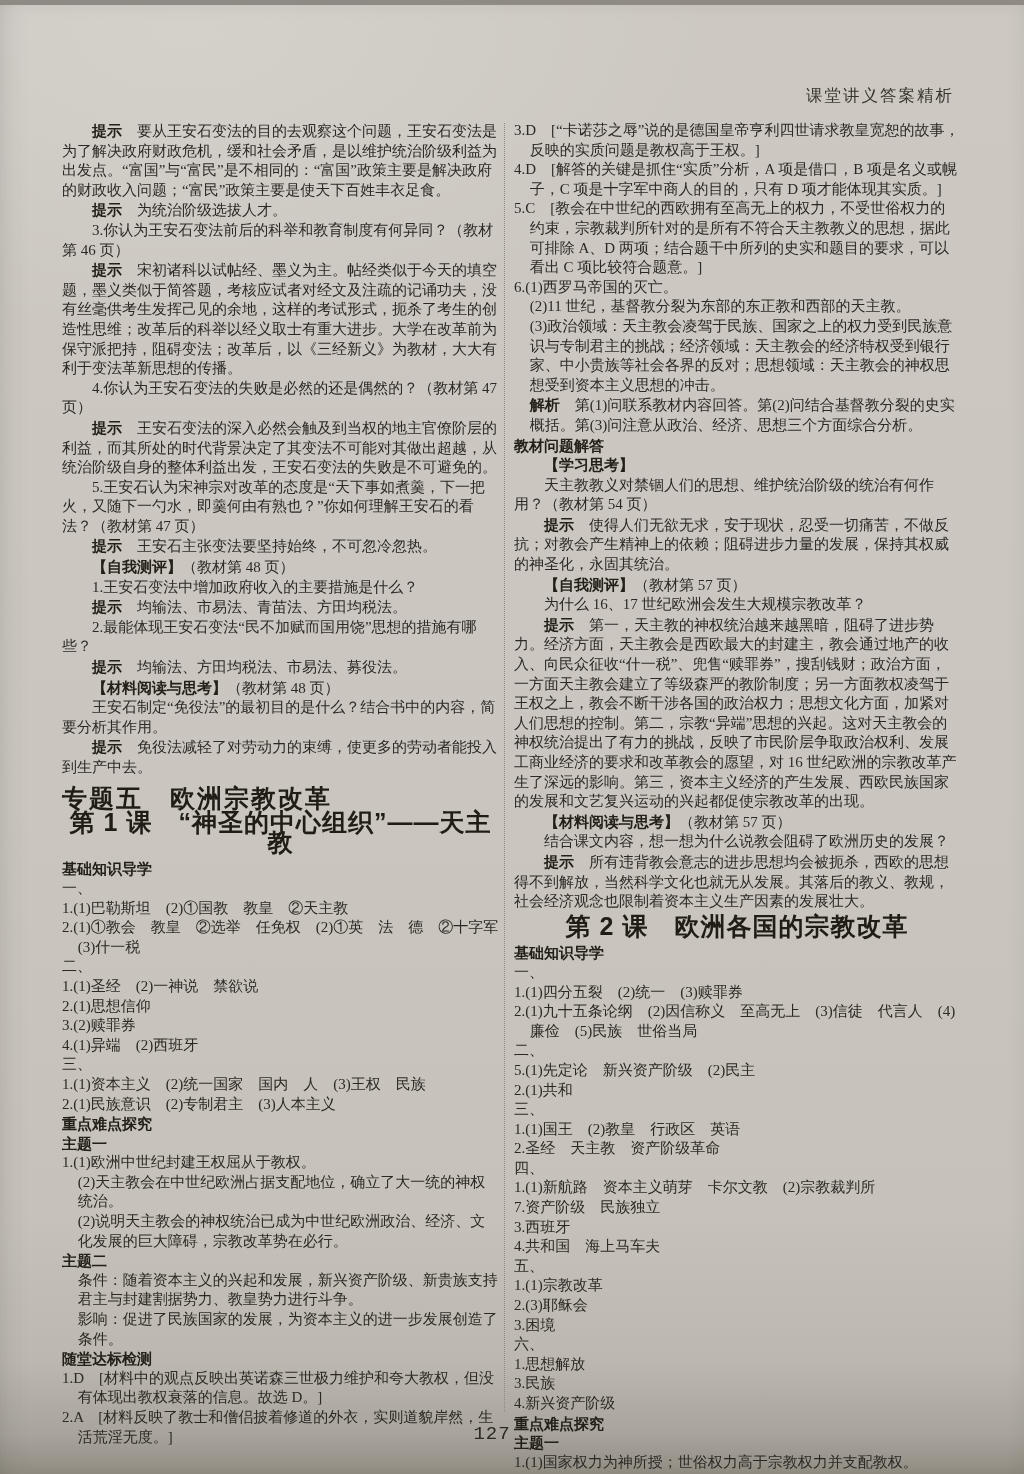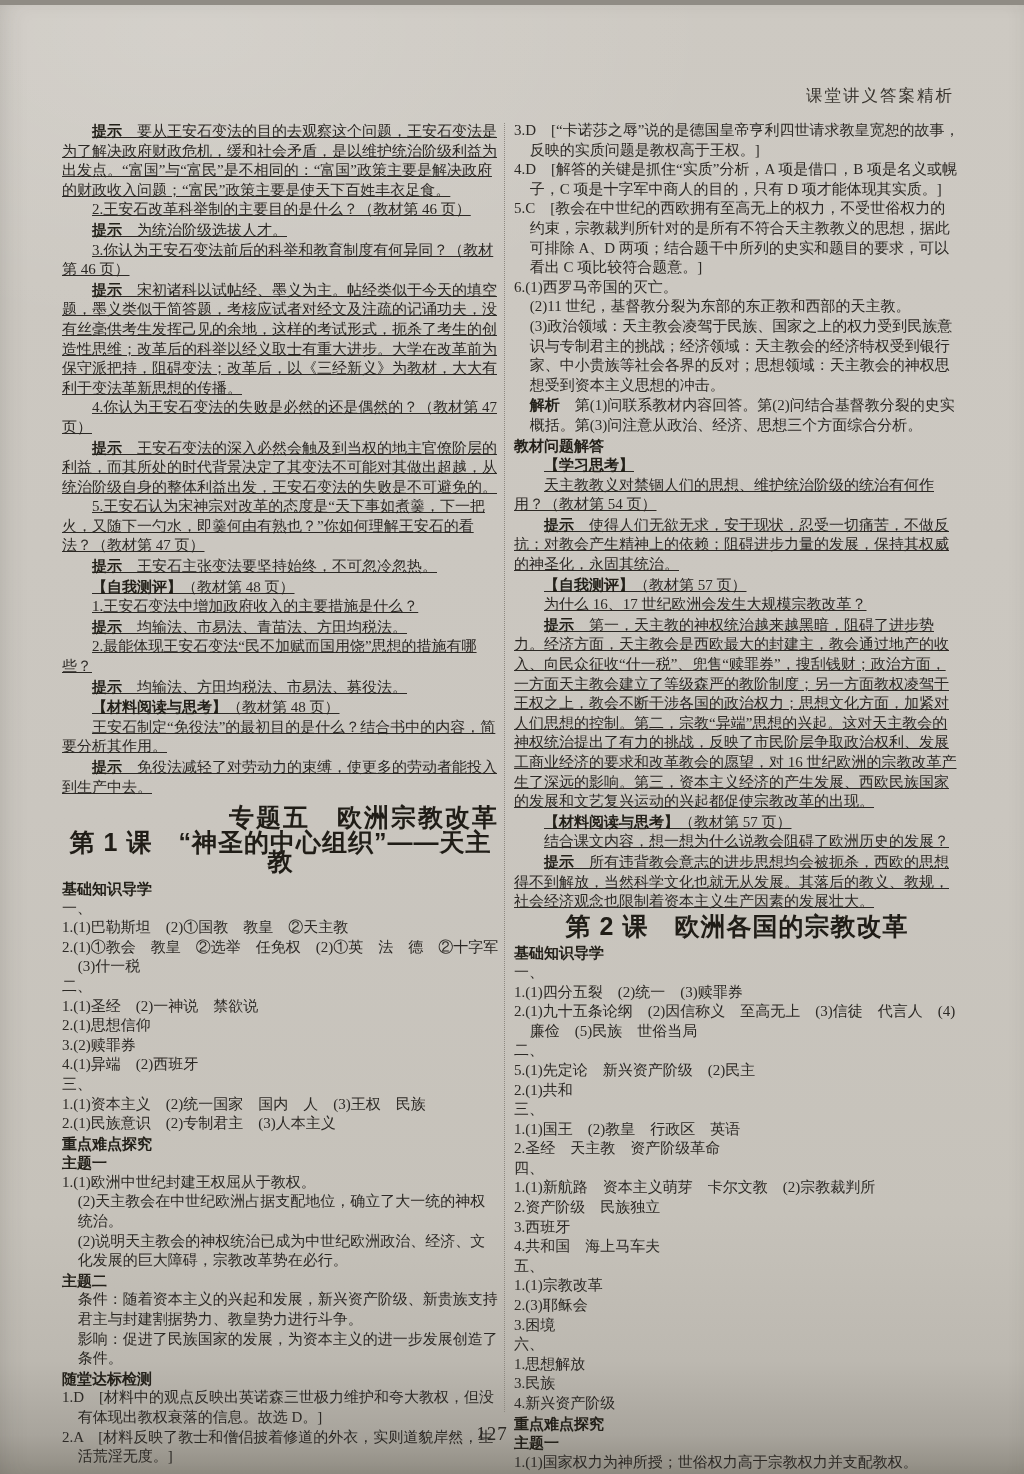--- a/index.html
+++ b/index.html
@@ -30,54 +30,53 @@
   }
   .col{font-size:15px;line-height:19.6px;}
   .col.left{width:437px;flex:0 0 437px;}
   .col.right{flex:1;min-width:0;}
   .divider{
     flex:0 0 1px;width:1px;
     border-left:1px dotted #8d8880;
     margin:2px 8px 60px 5px;
   }
   .blk{margin:0;}
-  .qa{text-indent:2em;text-decoration:underline;}
+  .qa{text-indent:2em;}
   .item{padding-left:1.05em;text-indent:-1.05em;}
   .sub{margin-left:1.05em;}
   .flush{}
   .section{font-family:"Liberation Sans","DejaVu Sans",sans-serif;font-weight:bold;color:#232019;}
   .lbl{font-family:"Liberation Sans","DejaVu Sans",sans-serif;font-weight:bold;color:#232019;}
   .h1{
     font-family:"Liberation Sans","DejaVu Sans",sans-serif;
-    font-weight:bold;text-align:right;text-indent:0;
+    font-weight:bold;text-align:left;text-indent:0;
     font-size:25px;letter-spacing:2px;color:#201d17;
     margin:11px 0 5px;
   }
   .h2{
     font-family:"Liberation Sans","DejaVu Sans",sans-serif;
     font-weight:bold;text-align:center;text-indent:0;
     font-size:25px;letter-spacing:1px;color:#201d17;
     margin:5px 0 7px;
   }
   .footer{
     position:absolute;left:4px;right:44px;bottom:34px;
     text-align:center;
     font-size:19px;letter-spacing:1px;color:#2c2925;
-    font-family:Liberation Serif, serif;
+    font-family:Liberation Mono, monospace;
   }
 </style>
 </head>
 <body>
 
 <div class="page">
   <div class="header">课堂讲义答案精析</div>
   <div class="cols">
     <div class="col left">
         <p class="blk qa"><span class="lbl">提示</span><span>　要从王安石变法的目的去观察这个问题，王安石变法是为了解决政府财政危机，缓和社会矛盾，是以维护统治阶级利益为出发点。“富国”与“富民”是不相同的：“富国”政策主要是解决政府的财政收入问题；“富民”政策主要是使天下百姓丰衣足食。</span></p>
-        <p class="blk qa"><span>2.王安石改革科举制的主要目的是什么？（教材第 46 页）</span></p>
         <p class="blk qa"><span class="lbl">提示</span><span>　为统治阶级选拔人才。</span></p>
         <p class="blk qa"><span>3.你认为王安石变法前后的科举和教育制度有何异同？（教材第 46 页）</span></p>
         <p class="blk qa"><span class="lbl">提示</span><span>　宋初诸科以试帖经、墨义为主。帖经类似于今天的填空题，墨义类似于简答题，考核应试者对经文及注疏的记诵功夫，没有丝毫供考生发挥己见的余地，这样的考试形式，扼杀了考生的创造性思维；改革后的科举以经义取士有重大进步。大学在改革前为保守派把持，阻碍变法；改革后，以《三经新义》为教材，大大有利于变法革新思想的传播。</span></p>
         <p class="blk qa"><span>4.你认为王安石变法的失败是必然的还是偶然的？（教材第 47 页）</span></p>
         <p class="blk qa"><span class="lbl">提示</span><span>　王安石变法的深入必然会触及到当权的地主官僚阶层的利益，而其所处的时代背景决定了其变法不可能对其做出超越，从统治阶级自身的整体利益出发，王安石变法的失败是不可避免的。</span></p>
         <p class="blk qa"><span>5.王安石认为宋神宗对改革的态度是“天下事如煮羹，下一把火，又随下一勺水，即羹何由有熟也？”你如何理解王安石的看法？（教材第 47 页）</span></p>
         <p class="blk qa"><span class="lbl">提示</span><span>　王安石主张变法要坚持始终，不可忽冷忽热。</span></p>
         <p class="blk qa"><span class="lbl">【自我测评】</span><span>（教材第 48 页）</span></p>
         <p class="blk qa"><span>1.王安石变法中增加政府收入的主要措施是什么？</span></p>
         <p class="blk qa"><span class="lbl">提示</span><span>　均输法、市易法、青苗法、方田均税法。</span></p>
@@ -137,21 +136,21 @@
         <p class="blk item"><span>1.(1)四分五裂　(2)统一　(3)赎罪券</span></p>
         <p class="blk item"><span>2.(1)九十五条论纲　(2)因信称义　至高无上　(3)信徒　代言人　(4)廉俭　(5)民族　世俗当局</span></p>
         <p class="blk flush"><span>二、</span></p>
         <p class="blk item"><span>5.(1)先定论　新兴资产阶级　(2)民主</span></p>
         <p class="blk item"><span>2.(1)共和</span></p>
         <p class="blk flush"><span>三、</span></p>
         <p class="blk item"><span>1.(1)国王　(2)教皇　行政区　英语</span></p>
         <p class="blk item"><span>2.圣经　天主教　资产阶级革命</span></p>
         <p class="blk flush"><span>四、</span></p>
         <p class="blk item"><span>1.(1)新航路　资本主义萌芽　卡尔文教　(2)宗教裁判所</span></p>
-        <p class="blk item"><span>2.资产阶级　民族独立</span></p>
+        <p class="blk item"><span>7.资产阶级　民族独立</span></p>
         <p class="blk item"><span>3.西班牙</span></p>
         <p class="blk item"><span>4.共和国　海上马车夫</span></p>
         <p class="blk flush"><span>五、</span></p>
         <p class="blk item"><span>1.(1)宗教改革</span></p>
         <p class="blk item"><span>2.(3)耶稣会</span></p>
         <p class="blk item"><span>3.困境</span></p>
         <p class="blk flush"><span>六、</span></p>
         <p class="blk item"><span>1.思想解放</span></p>
         <p class="blk item"><span>3.民族</span></p>
         <p class="blk item"><span>4.新兴资产阶级</span></p>

